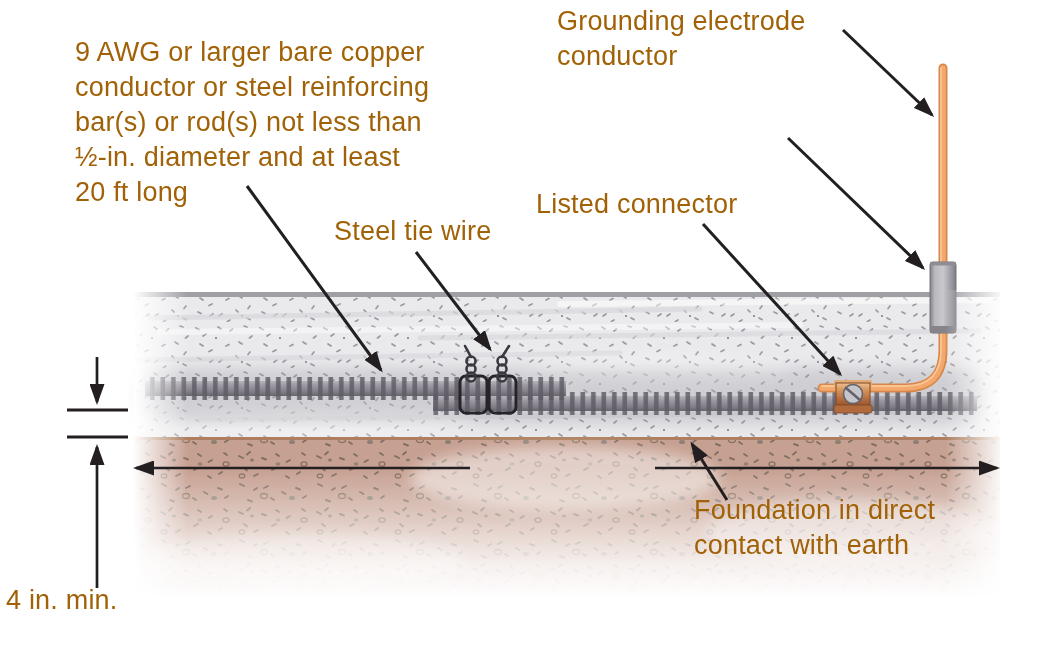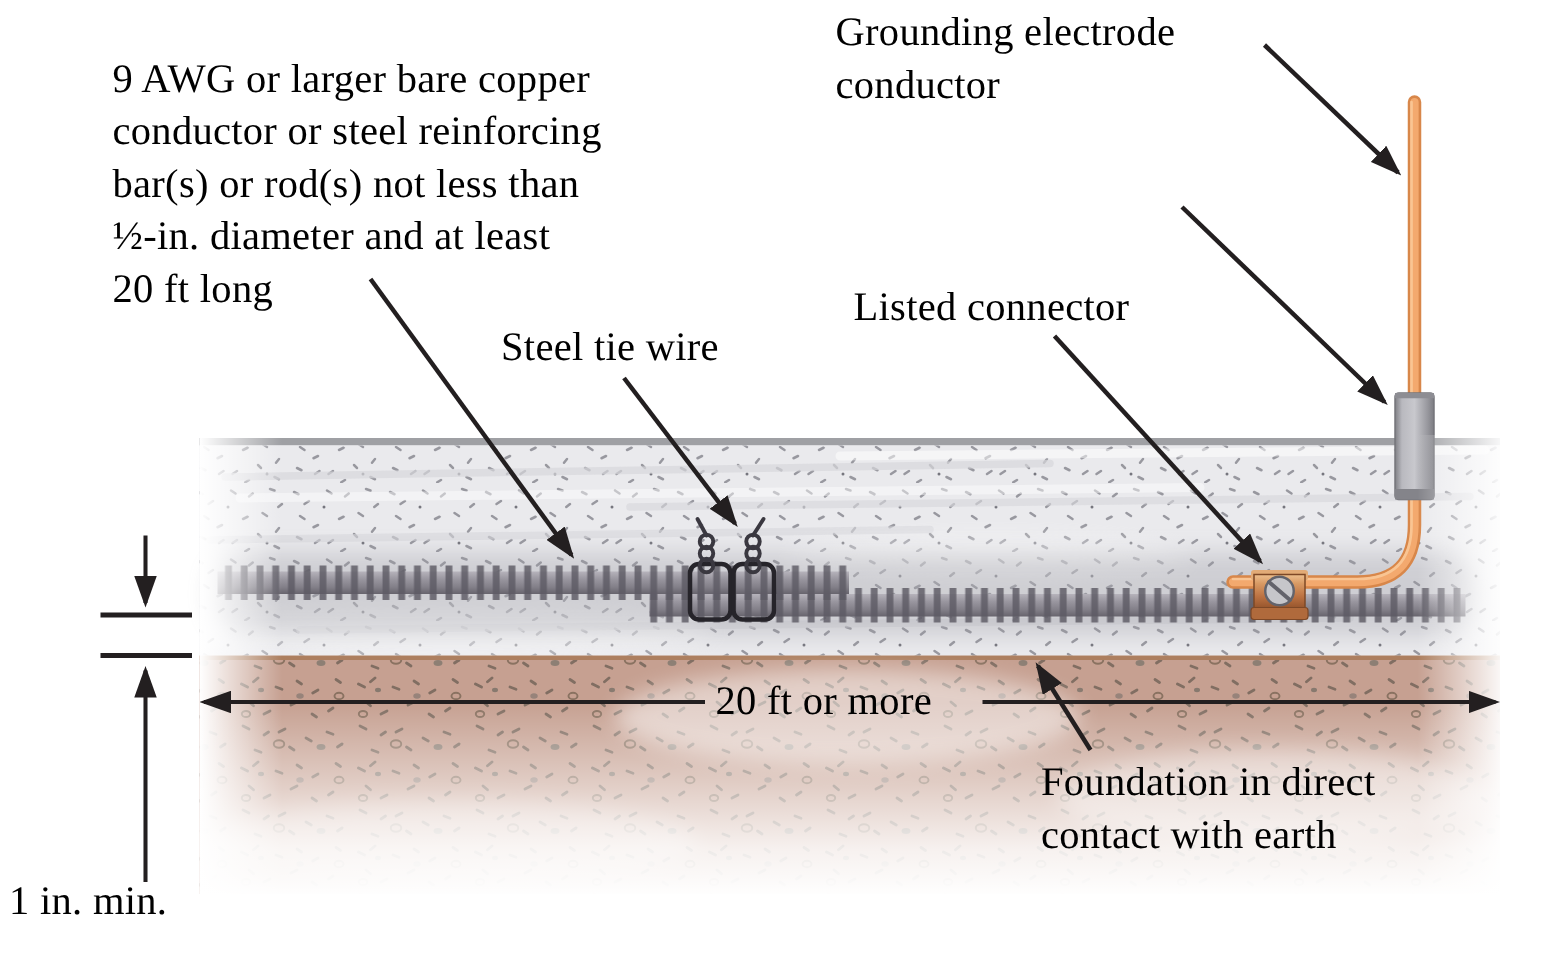--- a/index.html
+++ b/index.html
@@ -8,24 +8,23 @@
     width:1041px;height:653px;
     background:#ffffff;
     overflow:hidden;
     font-family:"Liberation Sans","DejaVu Sans",sans-serif;
   }
   #scene{position:absolute;left:0;top:0;}
   .lbl{
     position:absolute;
     font-size:27px;
     line-height:35px;
-    color:#000000;
+    color:#a16207;
     white-space:pre-line;
     letter-spacing:0.2px;
-    font-family:Liberation Serif, serif;
   }
 </style>
 </head>
 <body>
 
 <div id="stage">
 
   <svg id="scene" width="1041" height="653" viewBox="0 0 1041 653" xmlns="http://www.w3.org/2000/svg">
     <defs>
       <marker id="ah" markerUnits="userSpaceOnUse" markerWidth="21" markerHeight="15" refX="18" refY="7.5" orient="auto">
@@ -234,21 +233,20 @@
 bar(s) or rod(s) not less than
 ½-in. diameter and at least
 20 ft long</div>
 
   <div class="lbl" style="left:334px;top:214px;">Steel tie wire</div>
 
   <div class="lbl" style="left:557px;top:4px;">Grounding electrode
 conductor</div>
 
 
-  <div class="lbl" style="left:569px;top:187px;">Listed connector</div>
-
-  <div class="lbl" style="left:477px;top:450px;">20 ft or more</div>
-
-  <div class="lbl" style="left:694px;top:504px;">Foundation in direct
+  <div class="lbl" style="left:536px;top:187px;">Listed connector</div>
+
+
+  <div class="lbl" style="left:694px;top:493px;">Foundation in direct
 contact with earth</div>
 
-  <div class="lbl" style="left:6px;top:583px;">1 in. min.</div>
+  <div class="lbl" style="left:6px;top:583px;">4 in. min.</div>
 </div>
 
 </body></html>

